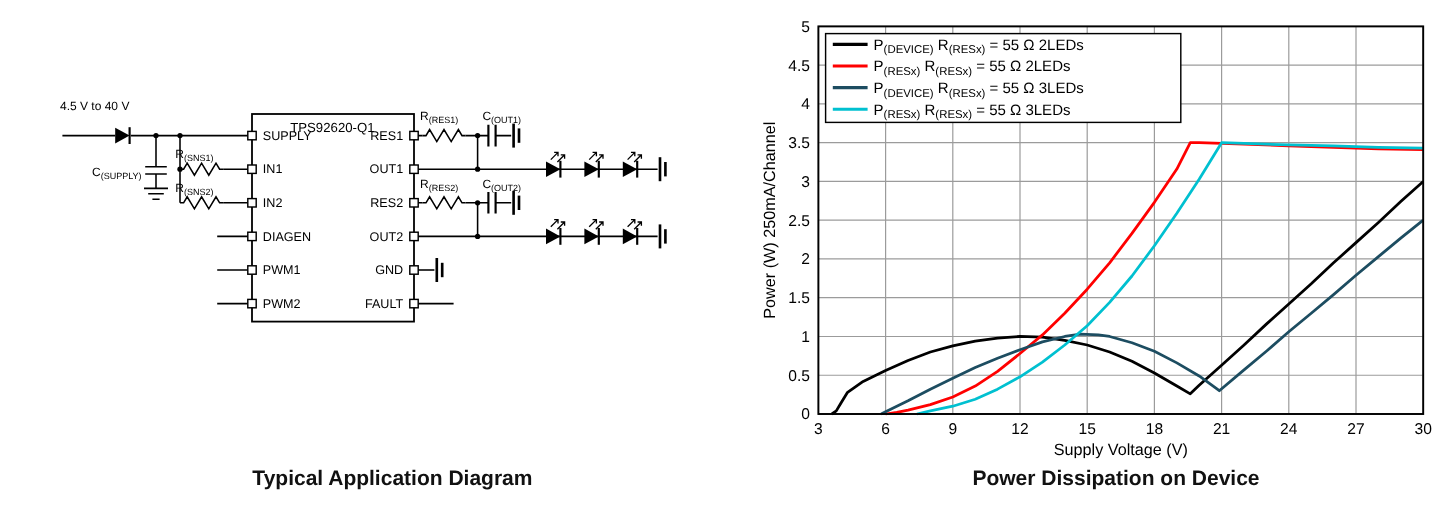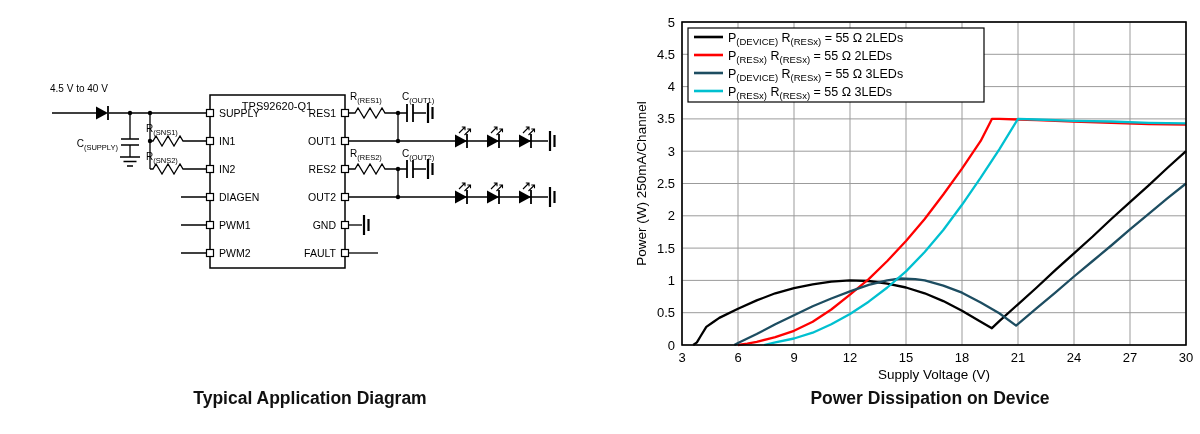--- a/index.html
+++ b/index.html
@@ -2,21 +2,21 @@
 <html><head>
 <meta charset="utf-8">
 <style>
   *{margin:0;padding:0;box-sizing:border-box;}
   html,body{background:#fff;}
   body{width:1200px;height:434px;font-family:"Liberation Sans",sans-serif;}
   .page{position:relative;width:1200px;height:434px;background:#fff;overflow:hidden;}
   .schematic-svg{position:absolute;left:0;top:0;}
   .chart-svg{position:absolute;left:630px;top:0;}
   .caption{position:absolute;top:388px;font-weight:bold;font-size:17.5px;color:#111;text-align:center;}
-  .caption-left{left:0;width:620px;}
+  .caption-left{left:17px;width:620px;}
   .caption-right{left:650px;width:560px;}
   svg text{font-family:"Liberation Sans",sans-serif;fill:#000;}
   .pin-label{font-size:10.5px;}
   .ic-title{font-size:11px;}
   .small-label{font-size:10px;}
   .sublbl{font-size:7.5px;}
   .tick{font-size:13px;}
   .axis-title{font-size:13.5px;}
   .legend-text{font-size:12.5px;}
   .legend-sub{font-size:9.5px;}

